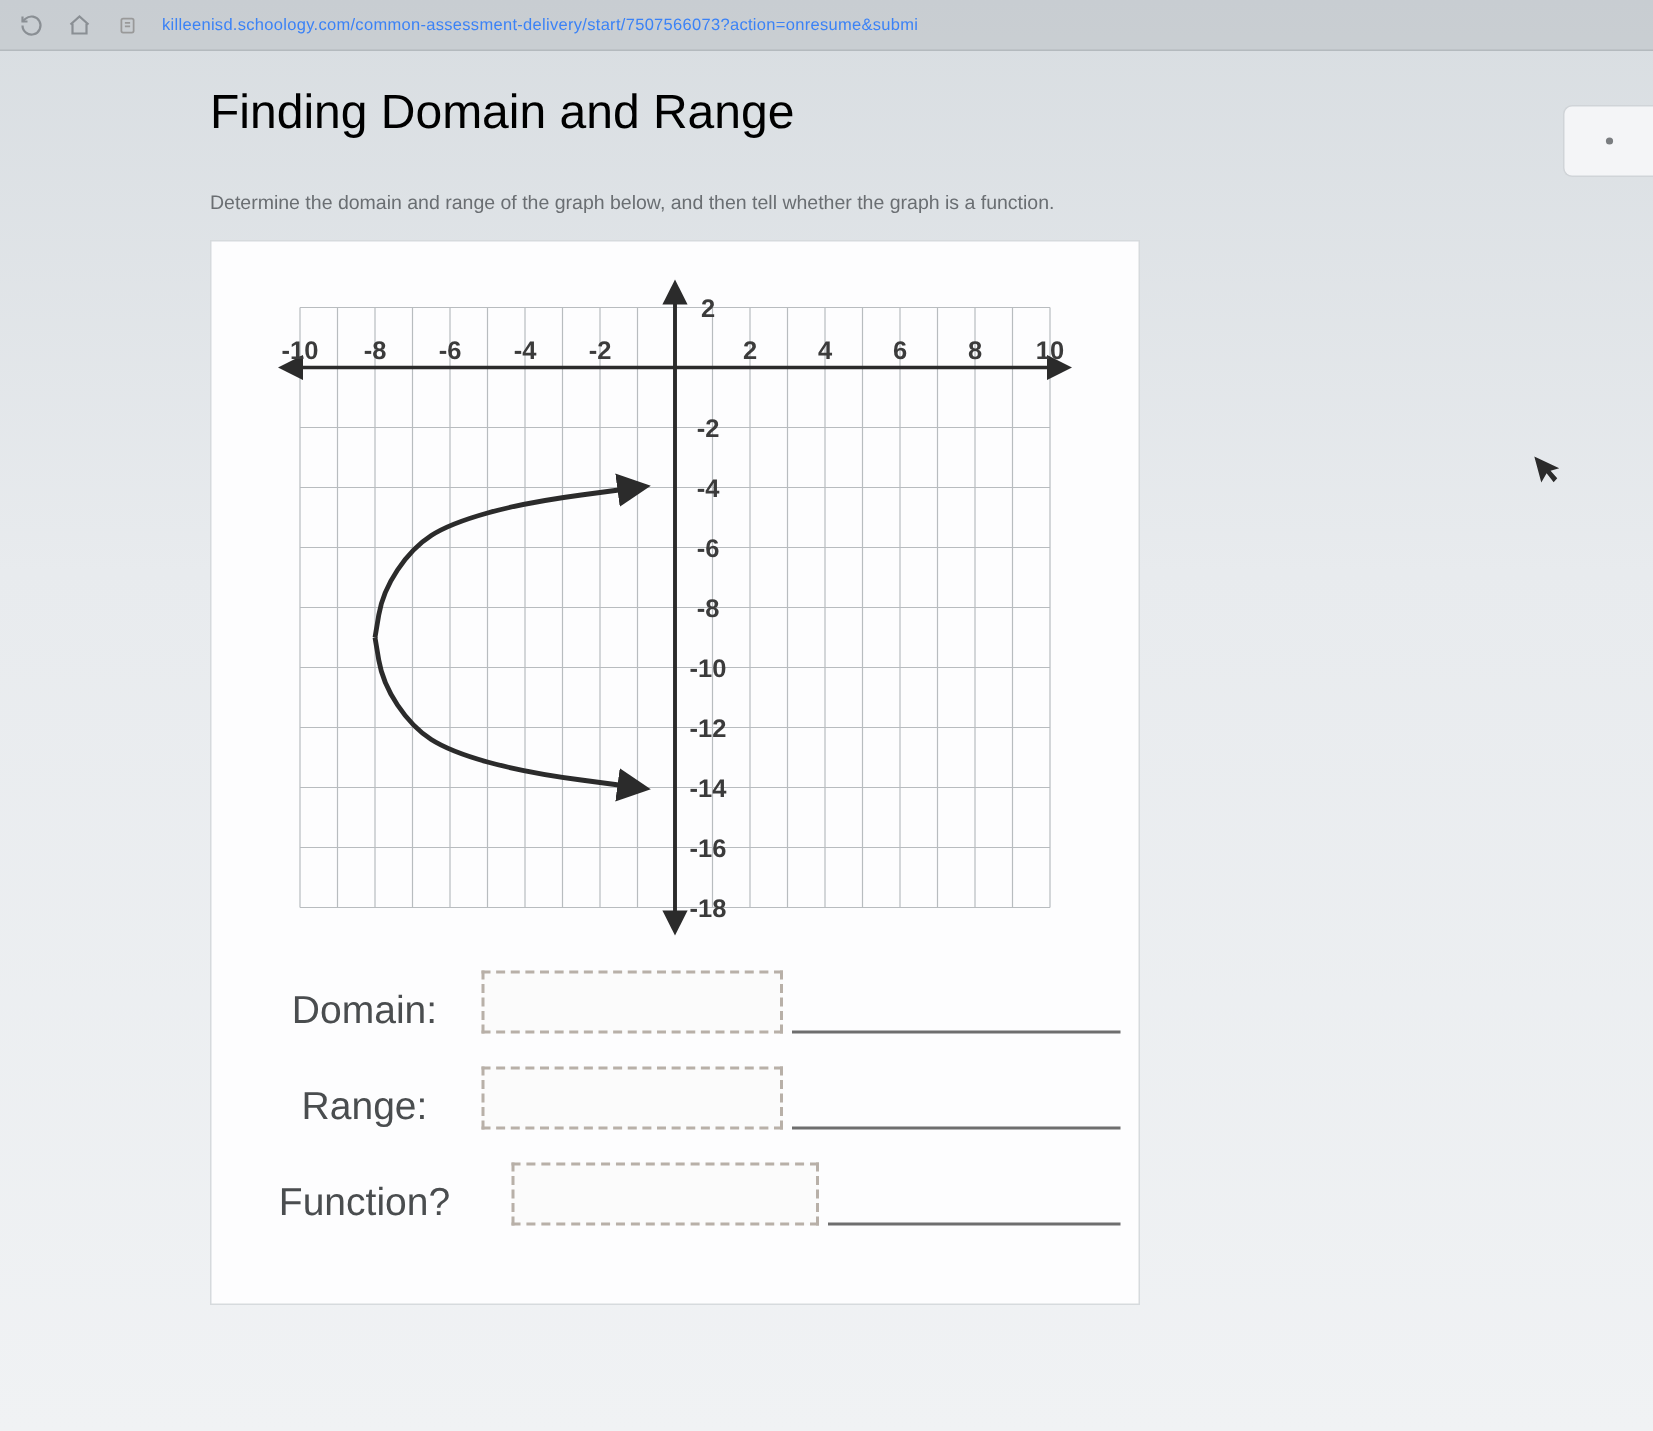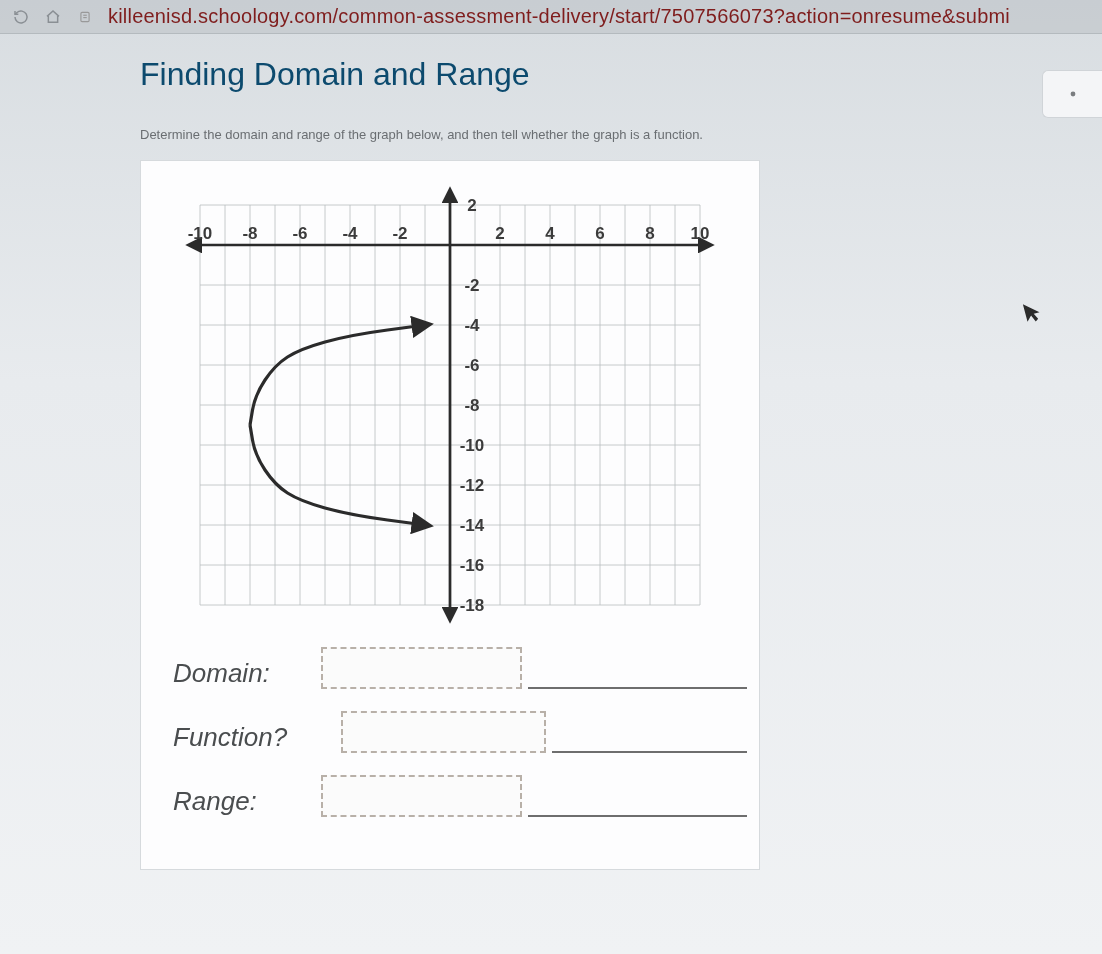--- a/index.html
+++ b/index.html
@@ -16,27 +16,27 @@
     display: flex;
     align-items: center;
     padding: 0 12px;
     gap: 14px;
     background: rgba(190,195,200,0.6);
     border-bottom: 1px solid rgba(160,165,170,0.5);
     font-size: 15px;
     color: #7a7f84;
   }
   .browser-bar .icon { width:18px; height:18px; display:flex; align-items:center; justify-content:center; }
-  .url { font-size: 20px; color:#7f1d1d; letter-spacing:0.2px; }
+  .url { font-size: 11px; color:#3b82f6; letter-spacing:0.2px; }
   .page {
     padding: 22px 0 0 140px;
   }
   .page-title {
     font-size: 32px;
-    color: #0c4a6e;
+    color: #000000;
     font-weight: 500;
     margin-bottom: 34px;
   }
   .instruction {
     font-size: 13px;
     color: #6a6e72;
     margin-bottom: 18px;
   }
   .graph-card {
     width: 620px;
@@ -49,21 +49,21 @@
     padding: 22px 0 0 20px;
     font-size: 26px;
     color: #4a4d4f;
   }
   .answer-row {
     display:flex;
     align-items: flex-end;
     gap: 8px;
     margin-bottom: 22px;
   }
-  .answer-row .lbl { min-width: 140px; text-align:left;font-style:italic; }
+  .answer-row .lbl { min-width: 140px; text-align:center; }
   .inputbox {
     width: 210px;
     height: 42px;
     border: 2px dashed #b8b0a8;
     background: #fbfbfb;
     display:inline-block;
   }
   .inputbox.wide { width: 240px; margin-left: 20px; }
   .underline {
     border-bottom: 2px solid #6e6e6e;
@@ -212,24 +212,24 @@
         </svg>
     </div>
 
     <div class="answers">
       <div class="answer-row">
         <span class="lbl">Domain:</span>
         <span class="inputbox"></span>
         <span class="underline"></span>
       </div>
       <div class="answer-row">
+        <span class="lbl">Range:</span>
+        <span class="inputbox"></span>
+        <span class="underline"></span>
+      </div>
+      <div class="answer-row">
         <span class="lbl">Function?</span>
         <span class="inputbox wide"></span>
         <span class="underline"></span>
       </div>
-      <div class="answer-row">
-        <span class="lbl">Range:</span>
-        <span class="inputbox"></span>
-        <span class="underline"></span>
-      </div>
     </div>
   </div>
 </div>
 
 </body></html>

